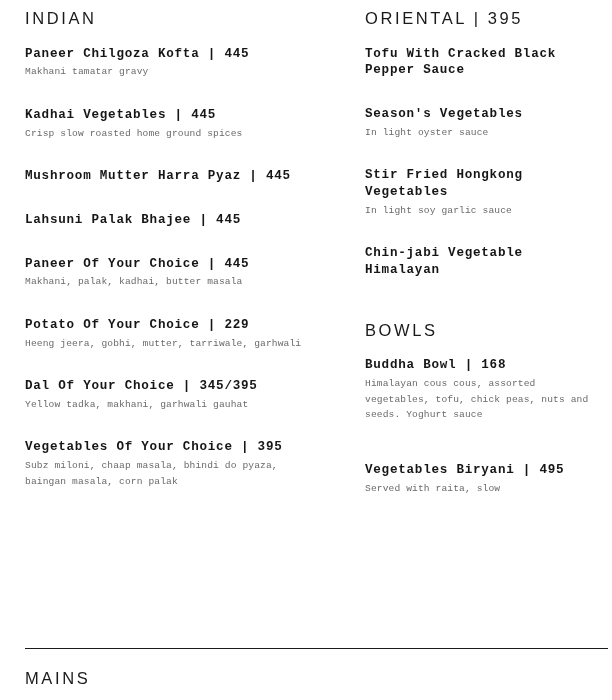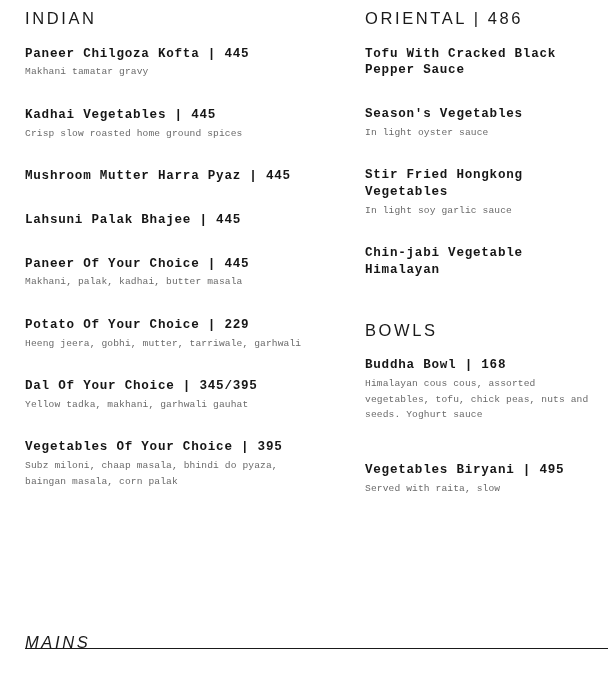--- a/index.html
+++ b/index.html
@@ -85,29 +85,28 @@
     right: 4px;
     top: 648px;
     height: 0;
     border: 0;
     border-top: 1.4px solid #1a1a1a;
     margin: 0;
   }
   .mains-heading {
     position: absolute;
     left: 25px;
-    top: 632px;
+    top: 668px;
     font-size: 16.5px;
     font-weight: 400;
     letter-spacing: 2.6px;
     color: #1a1a1a;
     line-height: 1.25;
     margin: 0;
     white-space: nowrap;
-    font-style: italic;
   }
 </style>
 </head>
 <body>
 
 <div class="page">
 
   <div class="columns">
 
     <div class="col col-left">
@@ -159,21 +158,21 @@
           <p class="item-title">Vegetables Of Your Choice  |  395</p>
           <p class="item-desc">Subz miloni, chaap masala, bhindi do pyaza, baingan masala, corn palak</p>
         </div>
       </div>
 
     </div>
 
     <div class="col col-right">
 
       <div>
-        <h2 class="section-heading">ORIENTAL | 486</h2>
+        <h2 class="section-heading">ORIENTAL | 395</h2>
 
         <div class="item">
           <p class="item-title">Tofu With Cracked Black Pepper Sauce</p>
         </div>
         <div class="item-spacer-lg"></div>
 
         <div class="item">
           <p class="item-title">Season's Vegetables</p>
           <p class="item-desc">In light oyster sauce</p>
         </div>

